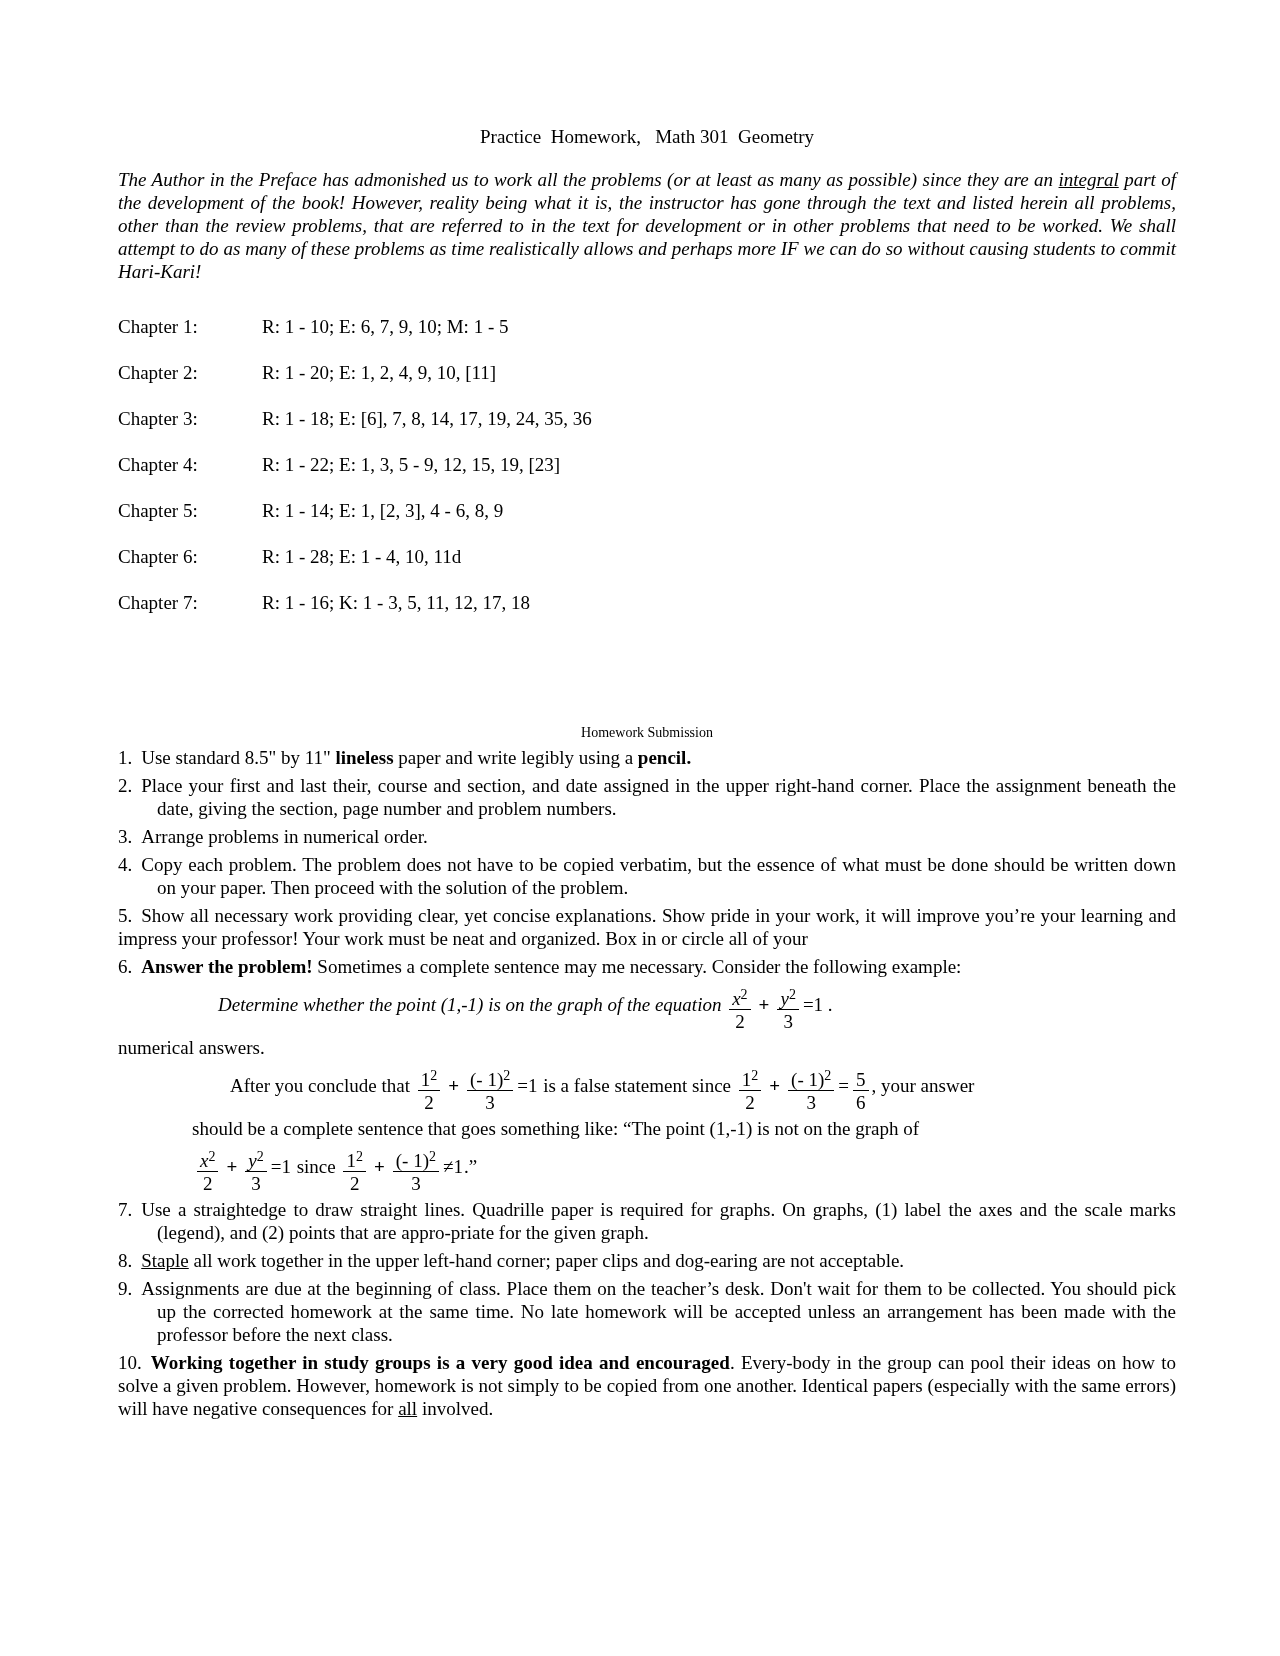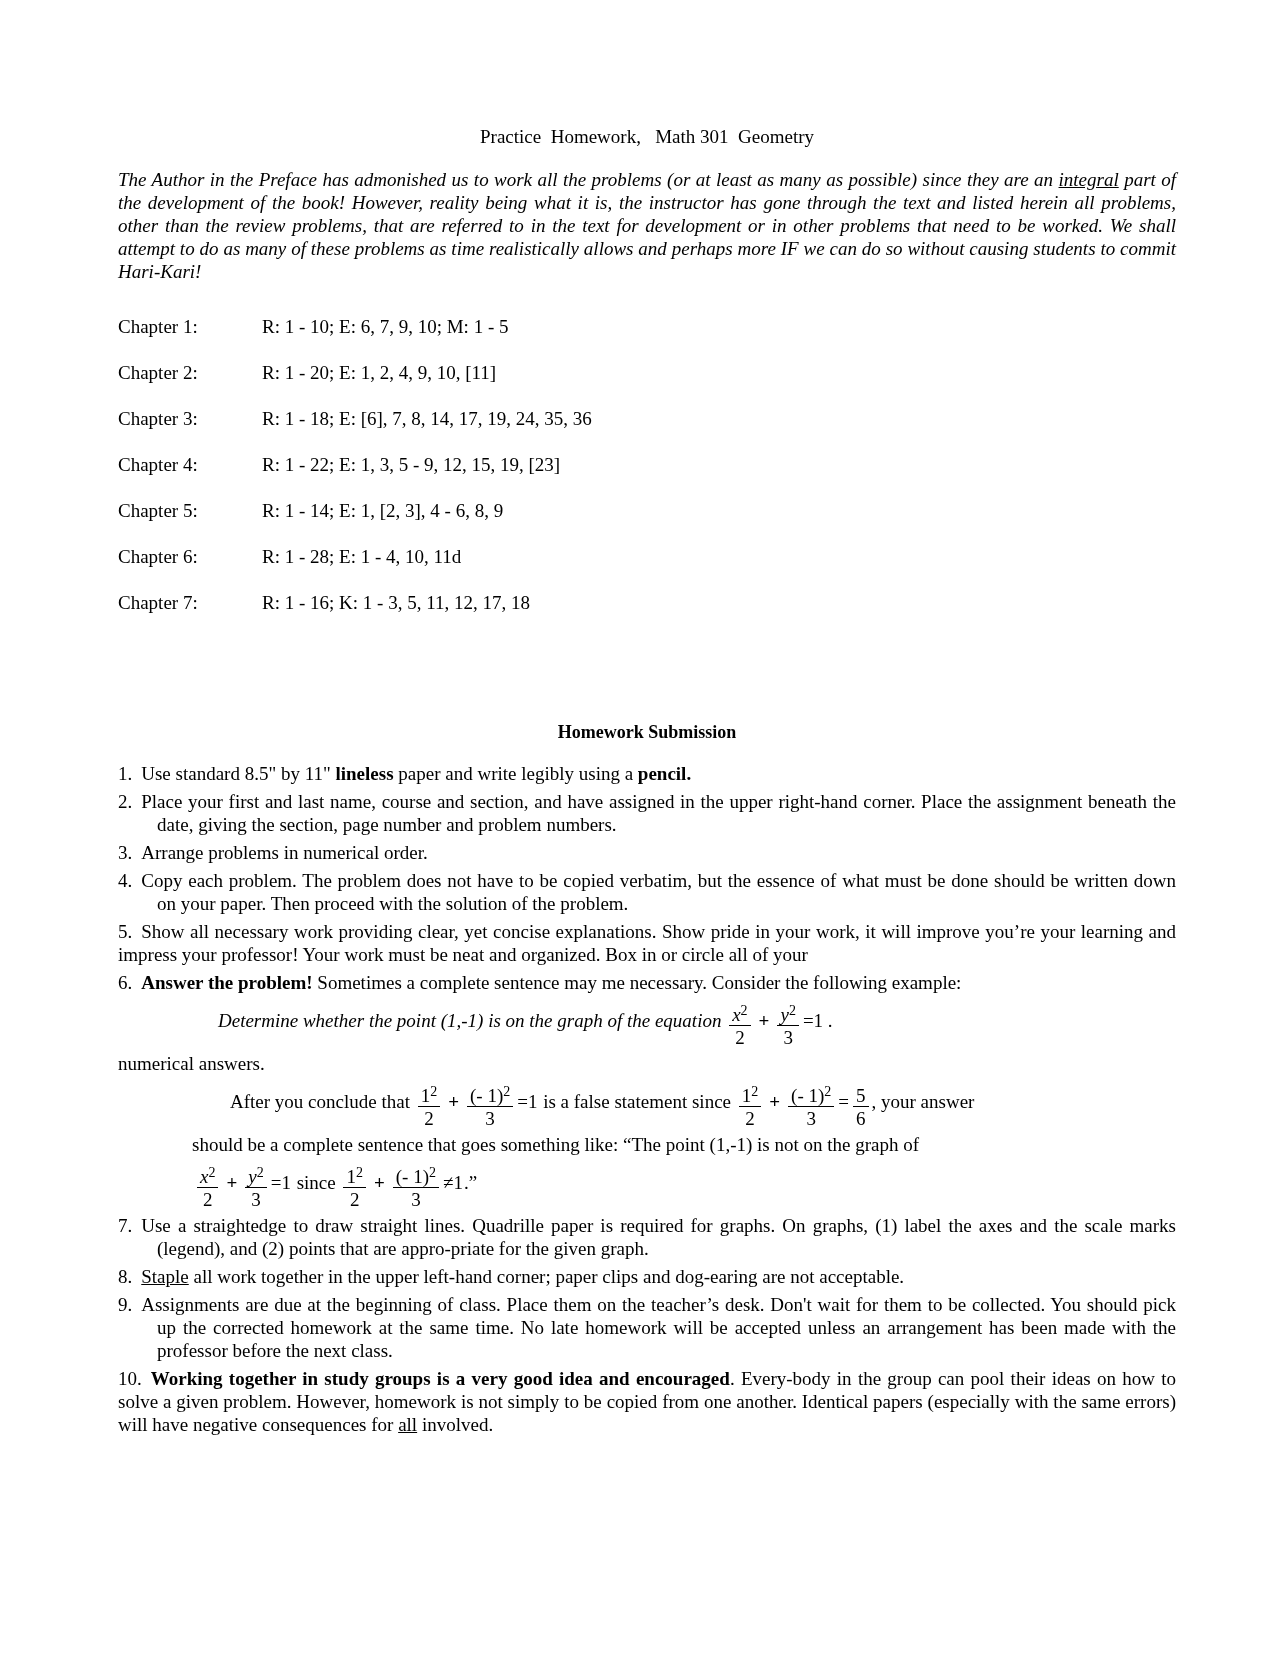--- a/index.html
+++ b/index.html
@@ -9,21 +9,21 @@
     font-size:19px;line-height:23px;overflow:hidden;
   }
   .page{box-sizing:border-box;width:1280px;height:1656px;padding:125px 104px 40px 118px;}
   .title{text-align:center;white-space:pre-wrap;margin-bottom:20px;}
   .intro{margin:0;text-align:justify;font-style:italic;}
   .intro span.u{text-decoration:underline;}
   .chapters{margin-top:32px;}
   .chapter-row{display:flex;margin-bottom:23px;}
   .ch-label{flex:0 0 144px;}
   .ch-problems{flex:1;}
-  .heading{font-weight:bold;font-size:18px;text-align:center;margin:107px 0 18px 0;}
+  .heading{font-weight:normal;font-size:14px;text-align:center;margin:107px 0 2px 0;}
   .list{text-align:justify;}
   .li{margin-bottom:5px;}
   .hang{padding-left:39px;text-indent:-39px;}
   .plain{padding-left:0;text-indent:0;}
   .li-num{margin-right:9px;}
   b,.b{font-weight:bold;}
   .u{text-decoration:underline;}
   .it{font-style:italic;margin-left:38px;}
   .ex{text-align:left;margin:2px 0 5px 0;}
   .ex-a{margin-left:62px;}
@@ -80,21 +80,21 @@
         <span class="ch-problems">R: 1 - 16;  K: 1 - 3, 5, 11, 12, 17, 18</span>
       </div>
   </div>
 
   <div class="heading">Homework Submission</div>
 
   <div class="list">
 
     <div class="li hang"><span class="li-num">1.</span><span class="li-body"><span>Use standard 8.5" by 11" </span><span class="b">lineless</span><span> paper and write legibly using a </span><span class="b">pencil.</span></span></div>
 
-    <div class="li hang"><span class="li-num">2.</span><span class="li-body"><span>Place your first and last name, course and section, and have assigned in the upper right-hand corner.  Place the assignment beneath the date, giving the section, page number and problem numbers.</span></span></div>
+    <div class="li hang"><span class="li-num">2.</span><span class="li-body"><span>Place your first and last their, course and section, and date assigned in the upper right-hand corner.  Place the assignment beneath the date, giving the section, page number and problem numbers.</span></span></div>
 
     <div class="li hang"><span class="li-num">3.</span><span class="li-body"><span>Arrange problems in numerical order.</span></span></div>
 
     <div class="li hang"><span class="li-num">4.</span><span class="li-body"><span>Copy each problem.  The problem does not have to be copied verbatim, but the essence of what must be done should be written down on your paper.  Then proceed with the solution of the problem.</span></span></div>
 
     <div class="li plain"><span class="li-num">5.</span><span class="li-body"><span>Show all necessary work providing clear, yet concise explanations. Show pride in your work, it will improve you’re your learning and impress your professor!  Your work must be neat and organized.  Box in or circle all of your</span></span></div>
 
     <div class="li plain"><span class="li-num">6.</span><span class="li-body"><span class="b">Answer the problem!</span><span>  Sometimes a complete sentence may me necessary.  Consider the following example:</span></span></div>
 
     <div class="ex ex-a"><span class="it">Determine whether the point (1,-1) is on the graph of the equation </span><span class="math"><span class="frac"><span class="num"><span class="vit">x</span><span class="sup">2</span></span><span class="den">2</span></span><span class="op">+</span><span class="frac"><span class="num"><span class="vit">y</span><span class="sup">2</span></span><span class="den">3</span></span><span class="mtxt">=1 .</span></span></div>

